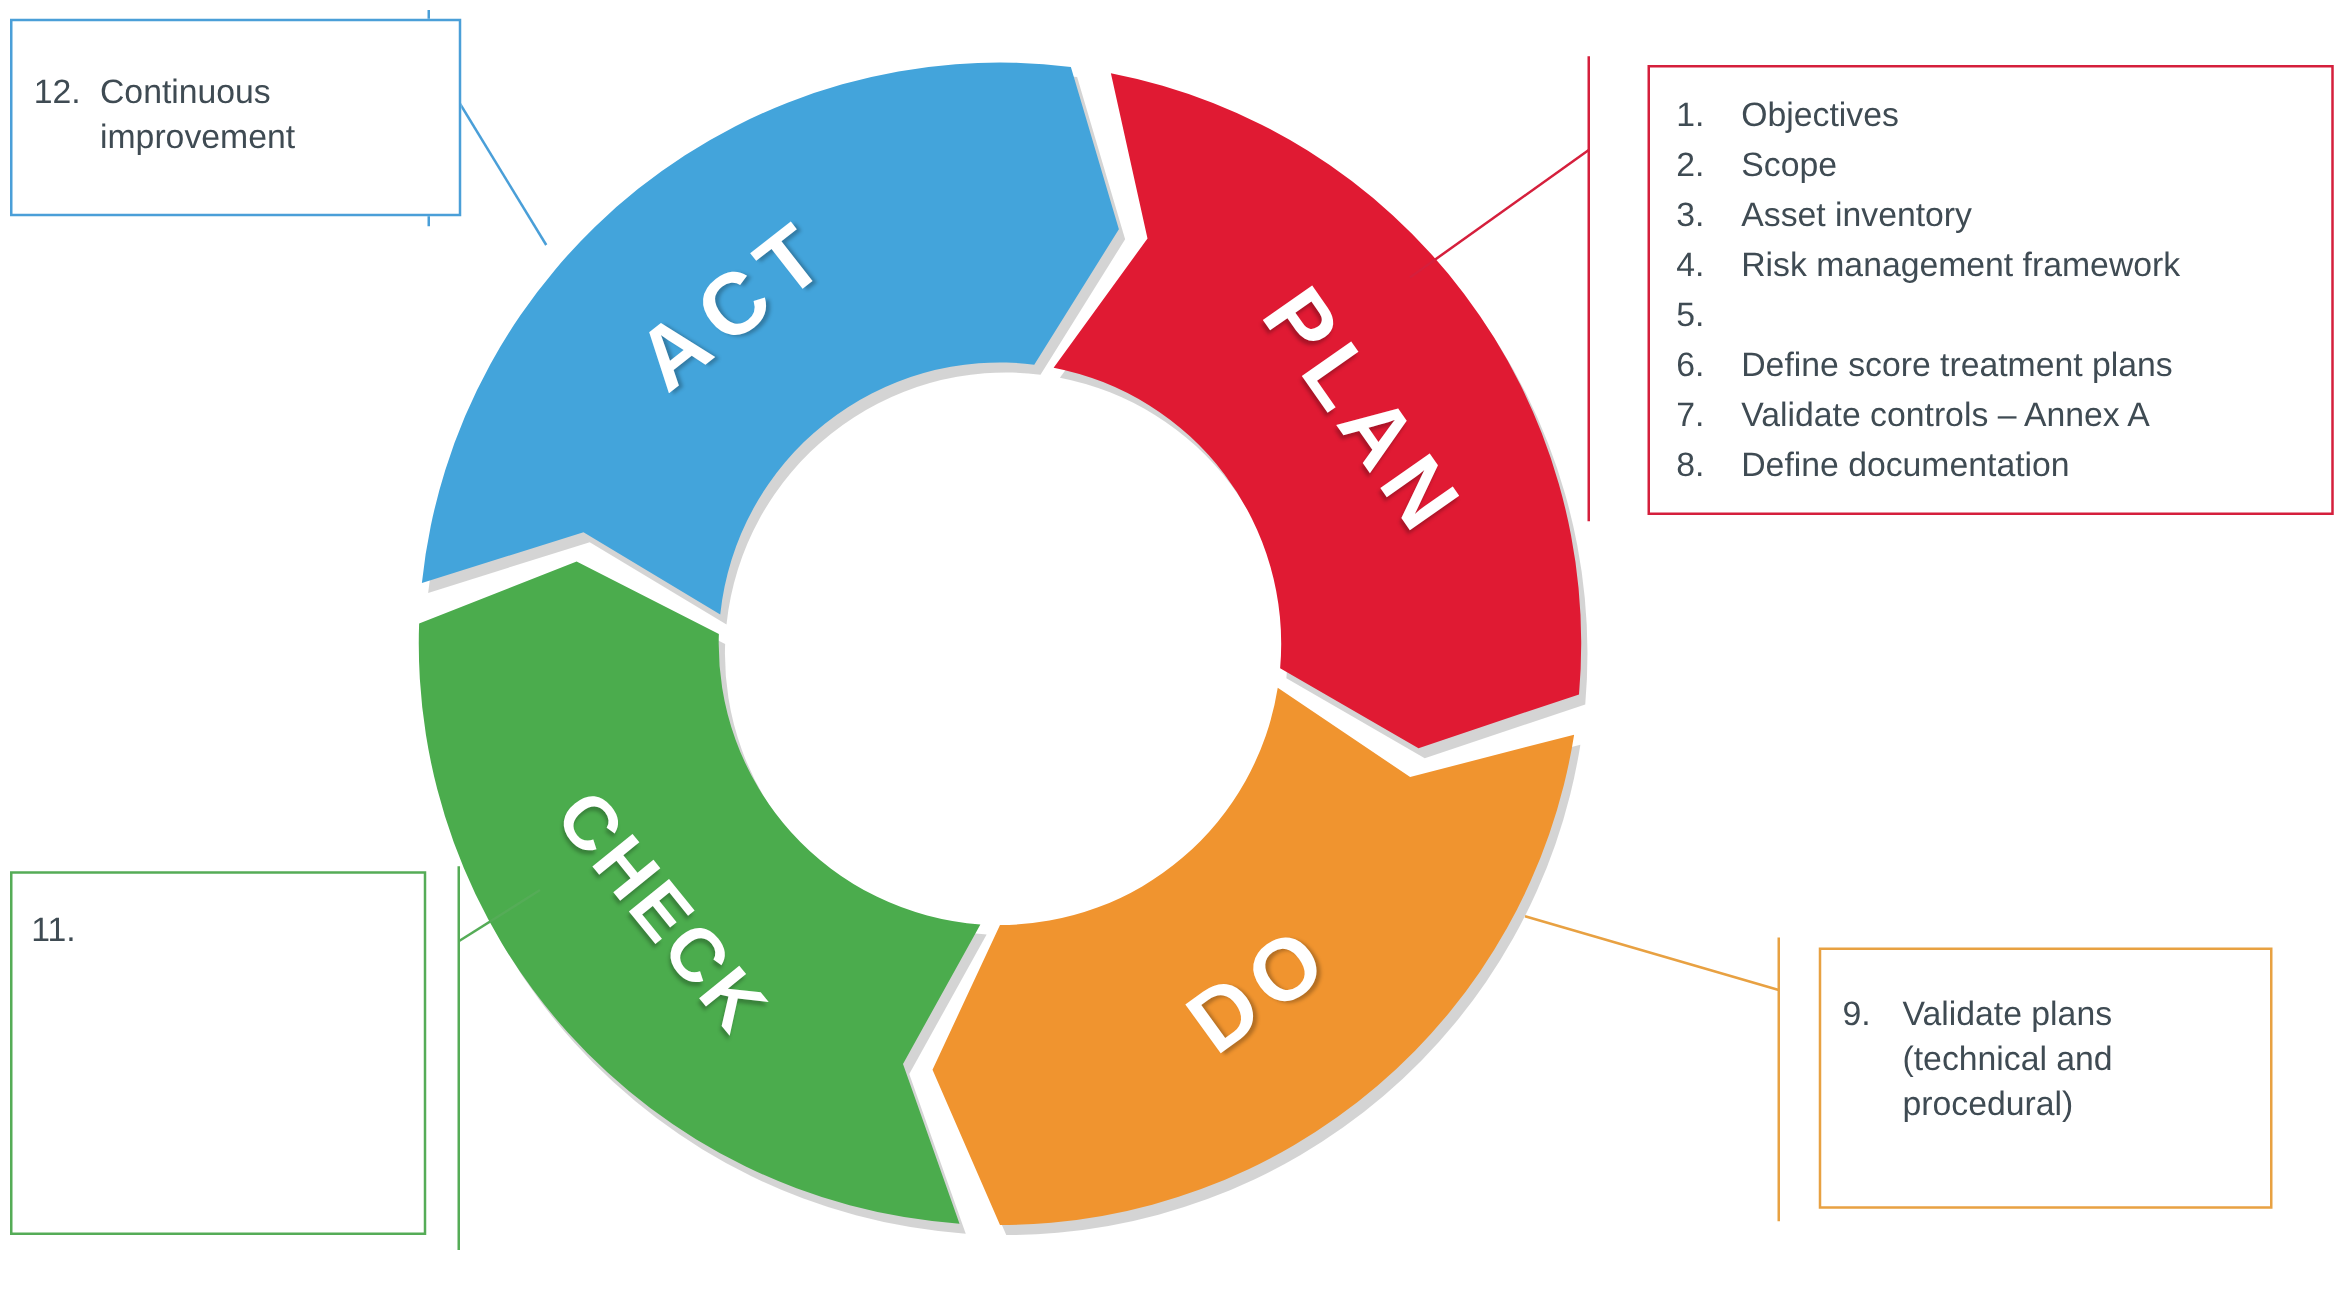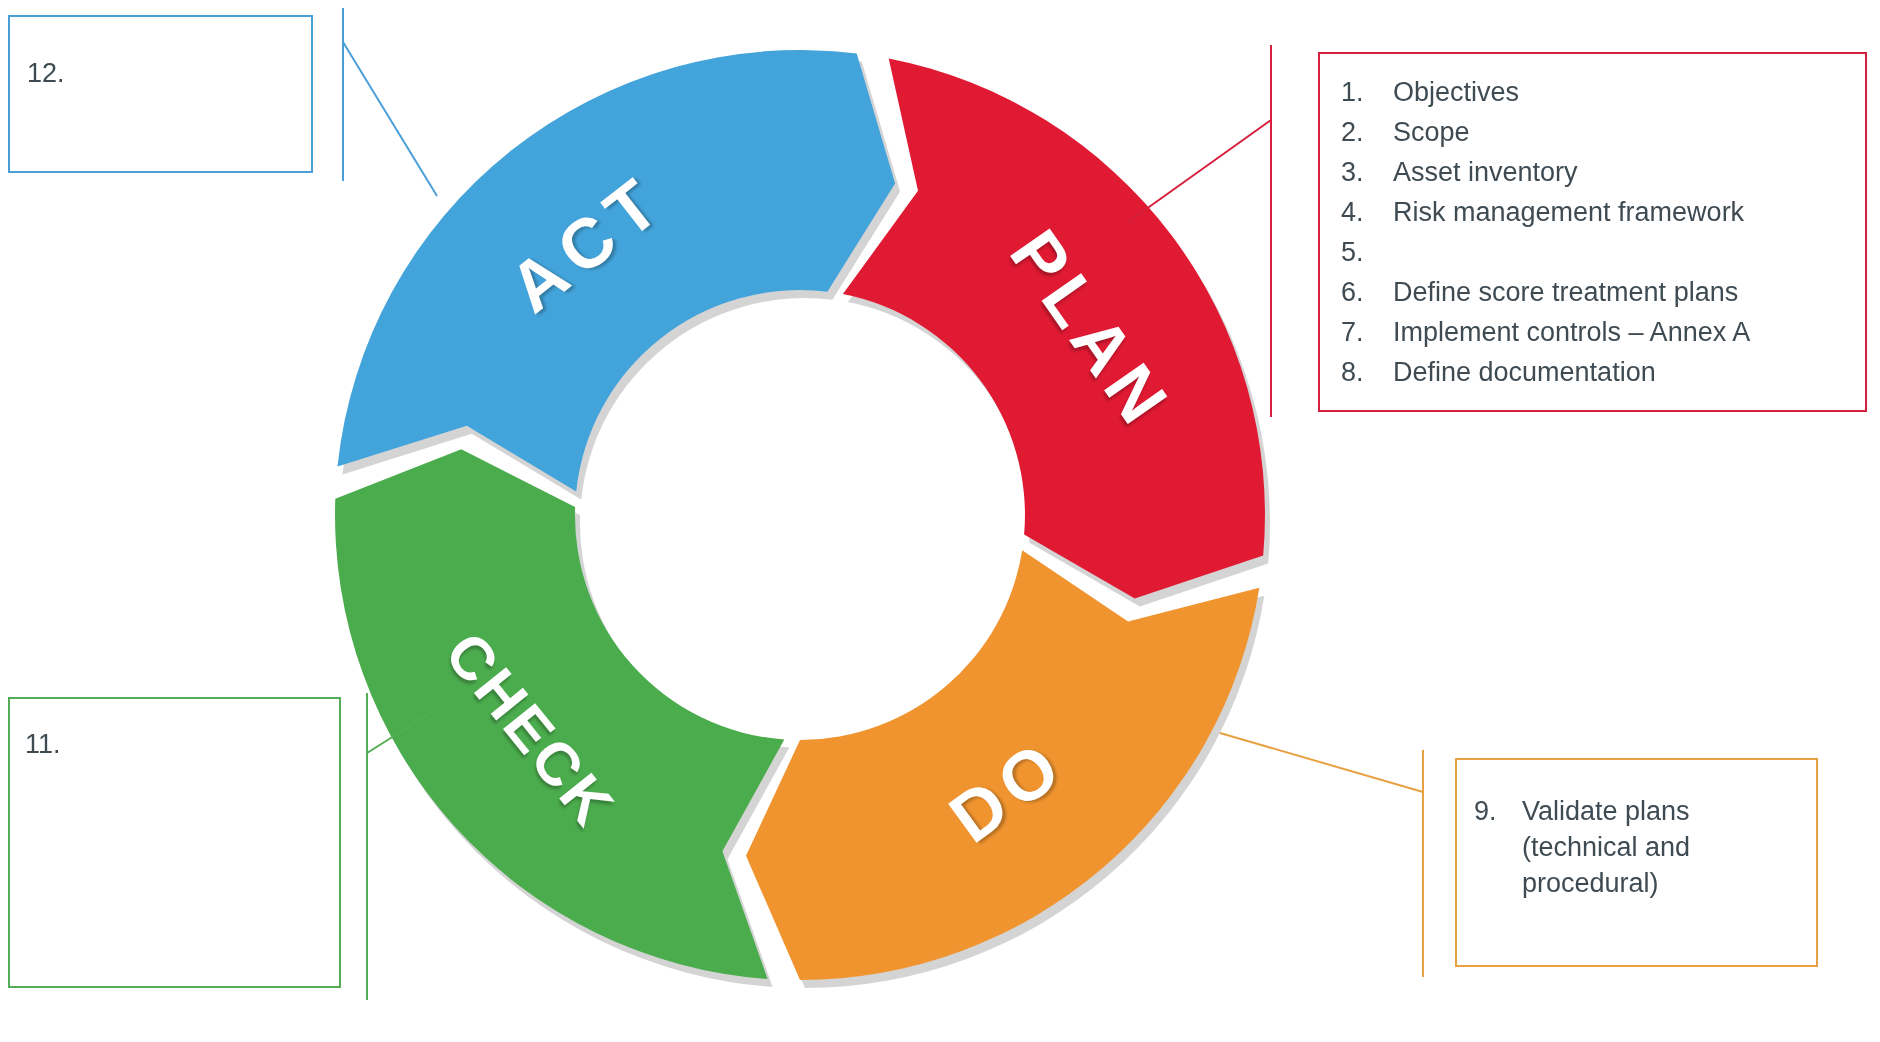--- a/index.html
+++ b/index.html
@@ -23,21 +23,21 @@
     border-style:solid;
     border-width:2px;
     color:#3F4B53;
     font-size:27px;
     box-sizing:border-box;
   }
   .callout .row{display:flex;align-items:flex-start;}
   .callout .num{flex-shrink:0;}
   .callout .txt{white-space:pre-line;}
   
-  .act-box{left:8px;top:15px;width:305px;height:158px;border-color:#4A9FD8;
+  .act-box{left:8px;top:15px;width:361px;height:158px;border-color:#4A9FD8;
            padding:38px 10px 0 17px;line-height:36px;}
   .act-box .num{width:53px;}
   
   .plan-box{left:1318px;top:52px;width:549px;height:360px;border-color:#D51F3C;
             padding:18px 10px 0 21px;line-height:40px;}
   .plan-box .num{width:52px;}
   
   .check-box{left:8px;top:697px;width:333px;height:291px;border-color:#55AC57;
              padding:28px 5px 0 15px;line-height:34px;}
   .check-box .num{width:52px;}
@@ -70,20 +70,22 @@
       <line x1="1423" y1="792" x2="1220" y2="733" stroke="#E8A142" stroke-width="2"></line>
       <line x1="367" y1="693" x2="367" y2="1000" stroke="#55AC57" stroke-width="2"></line>
       <line x1="367" y1="753" x2="432" y2="712" stroke="#55AC57" stroke-width="2"></line>
       <line x1="343" y1="8" x2="343" y2="181" stroke="#4A9FD8" stroke-width="2"></line>
       <line x1="343" y1="42" x2="437" y2="196" stroke="#4A9FD8" stroke-width="2"></line>
     </svg>
 
   <div class="callout act-box">
     <div class="row">
       <span class="num">12.</span>
+      <span class="txt">Continuous
+improvement</span>
     </div>
   </div>
 
   <div class="callout plan-box">
     <div class="row">
       <span class="num">1.</span>
       <span class="txt">Objectives</span>
     </div>
     <div class="row">
       <span class="num">2.</span>
@@ -99,21 +101,21 @@
     </div>
     <div class="row">
       <span class="num">5.</span>
     </div>
     <div class="row">
       <span class="num">6.</span>
       <span class="txt">Define score treatment plans</span>
     </div>
     <div class="row">
       <span class="num">7.</span>
-      <span class="txt">Implement controls – Annex A</span>
+      <span class="txt">Validate controls – Annex A</span>
     </div>
     <div class="row">
       <span class="num">8.</span>
       <span class="txt">Define documentation</span>
     </div>
   </div>
 
   <div class="callout check-box">
     <div class="row">
       <span class="num">11.</span>

